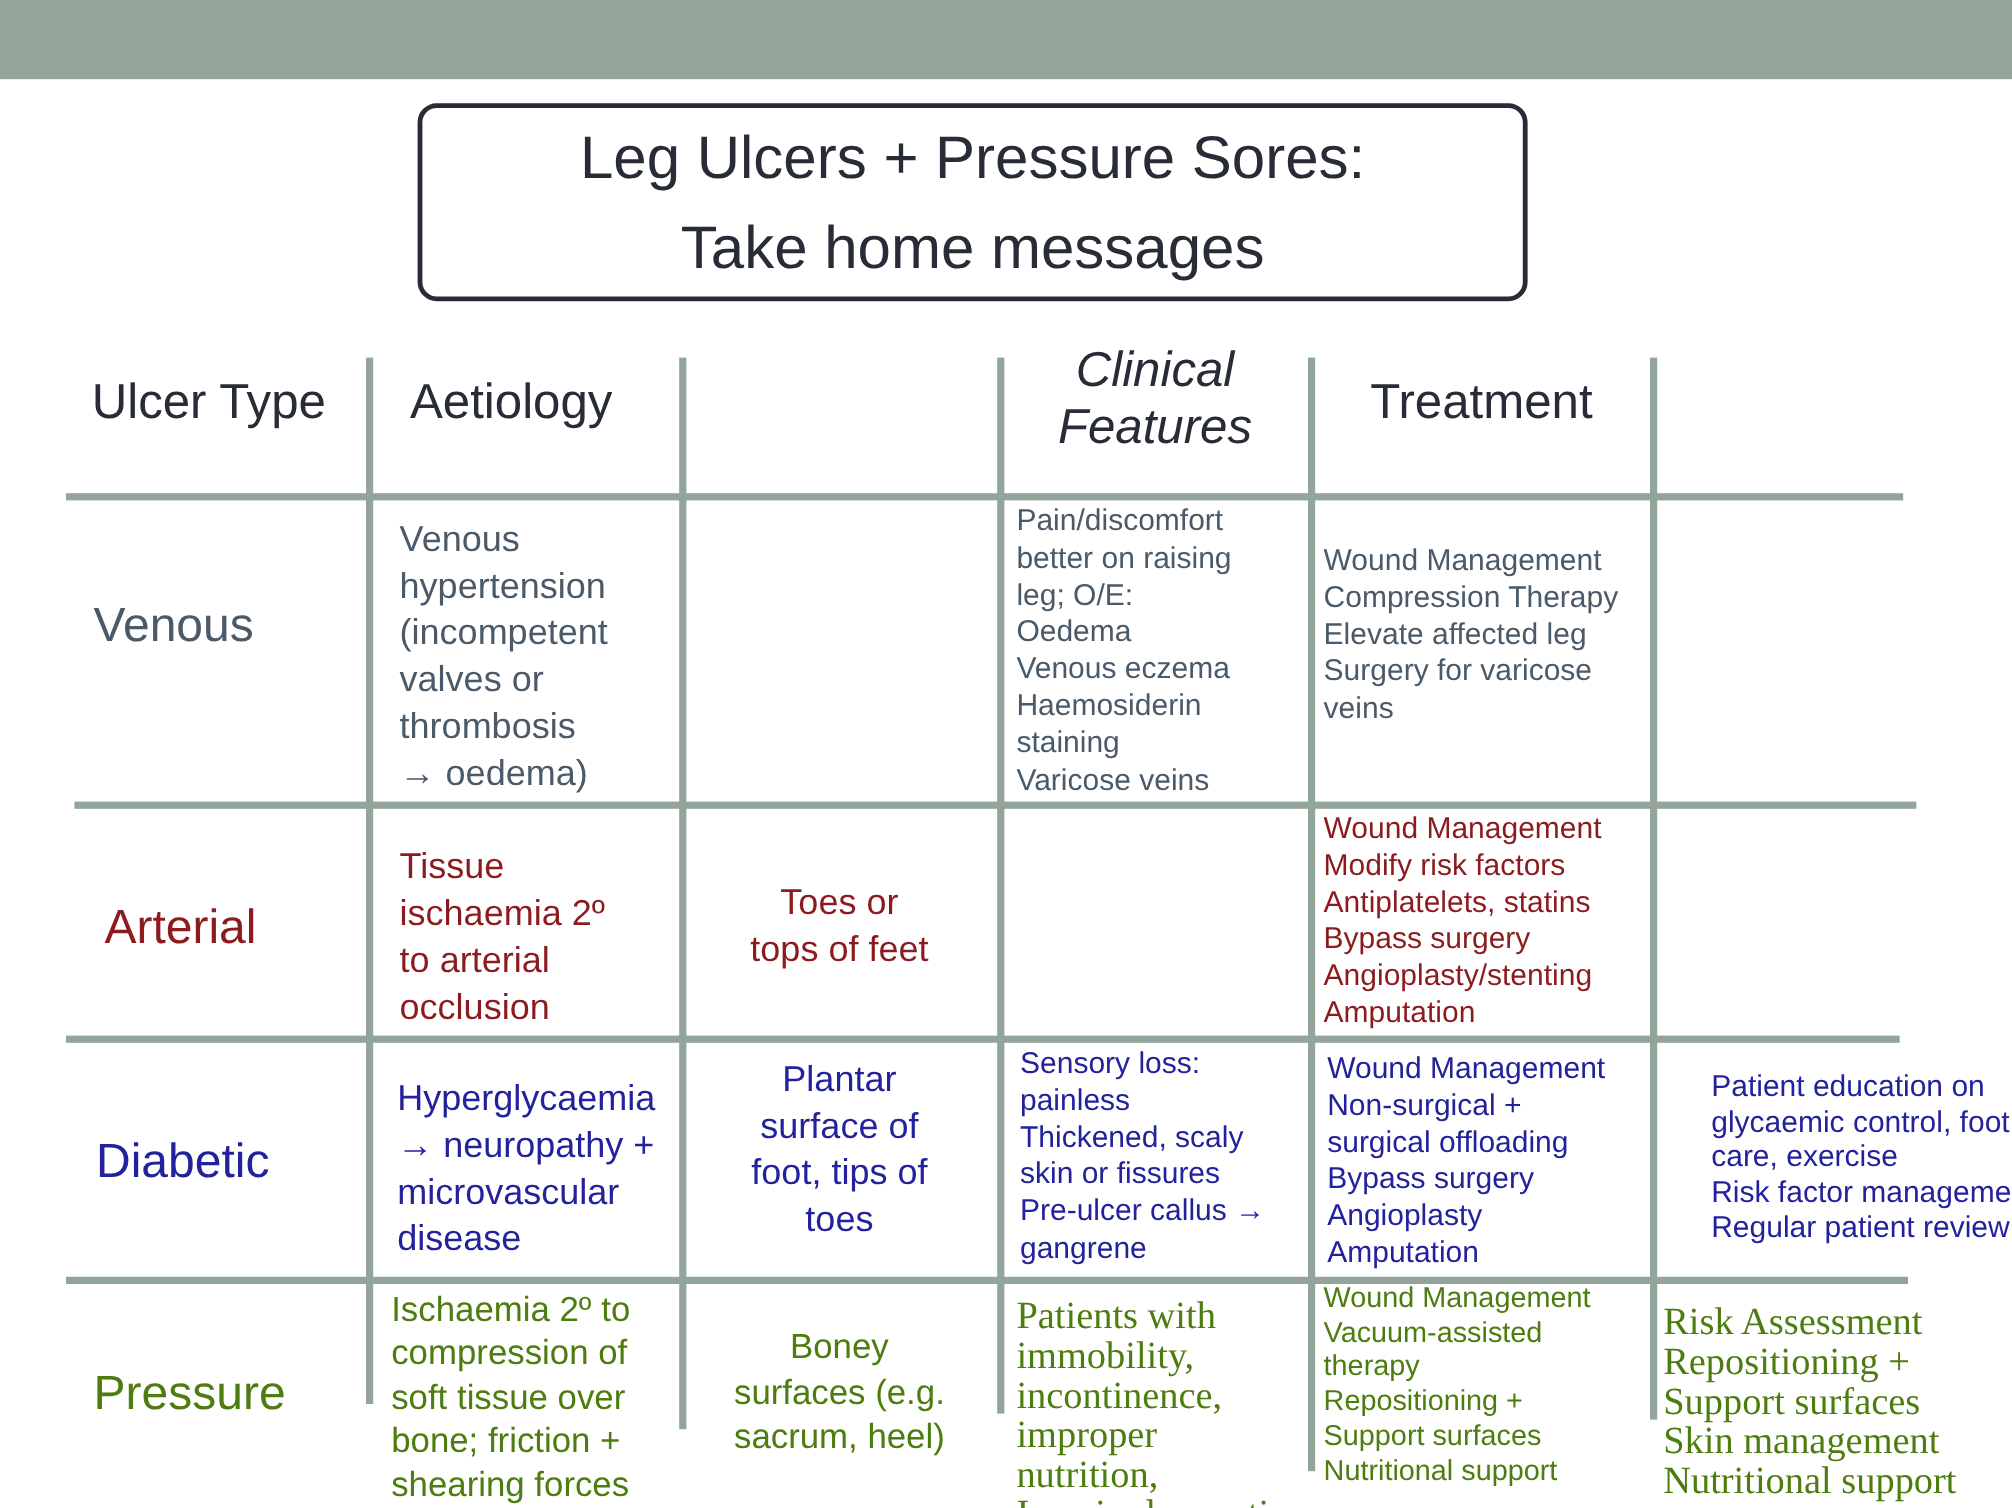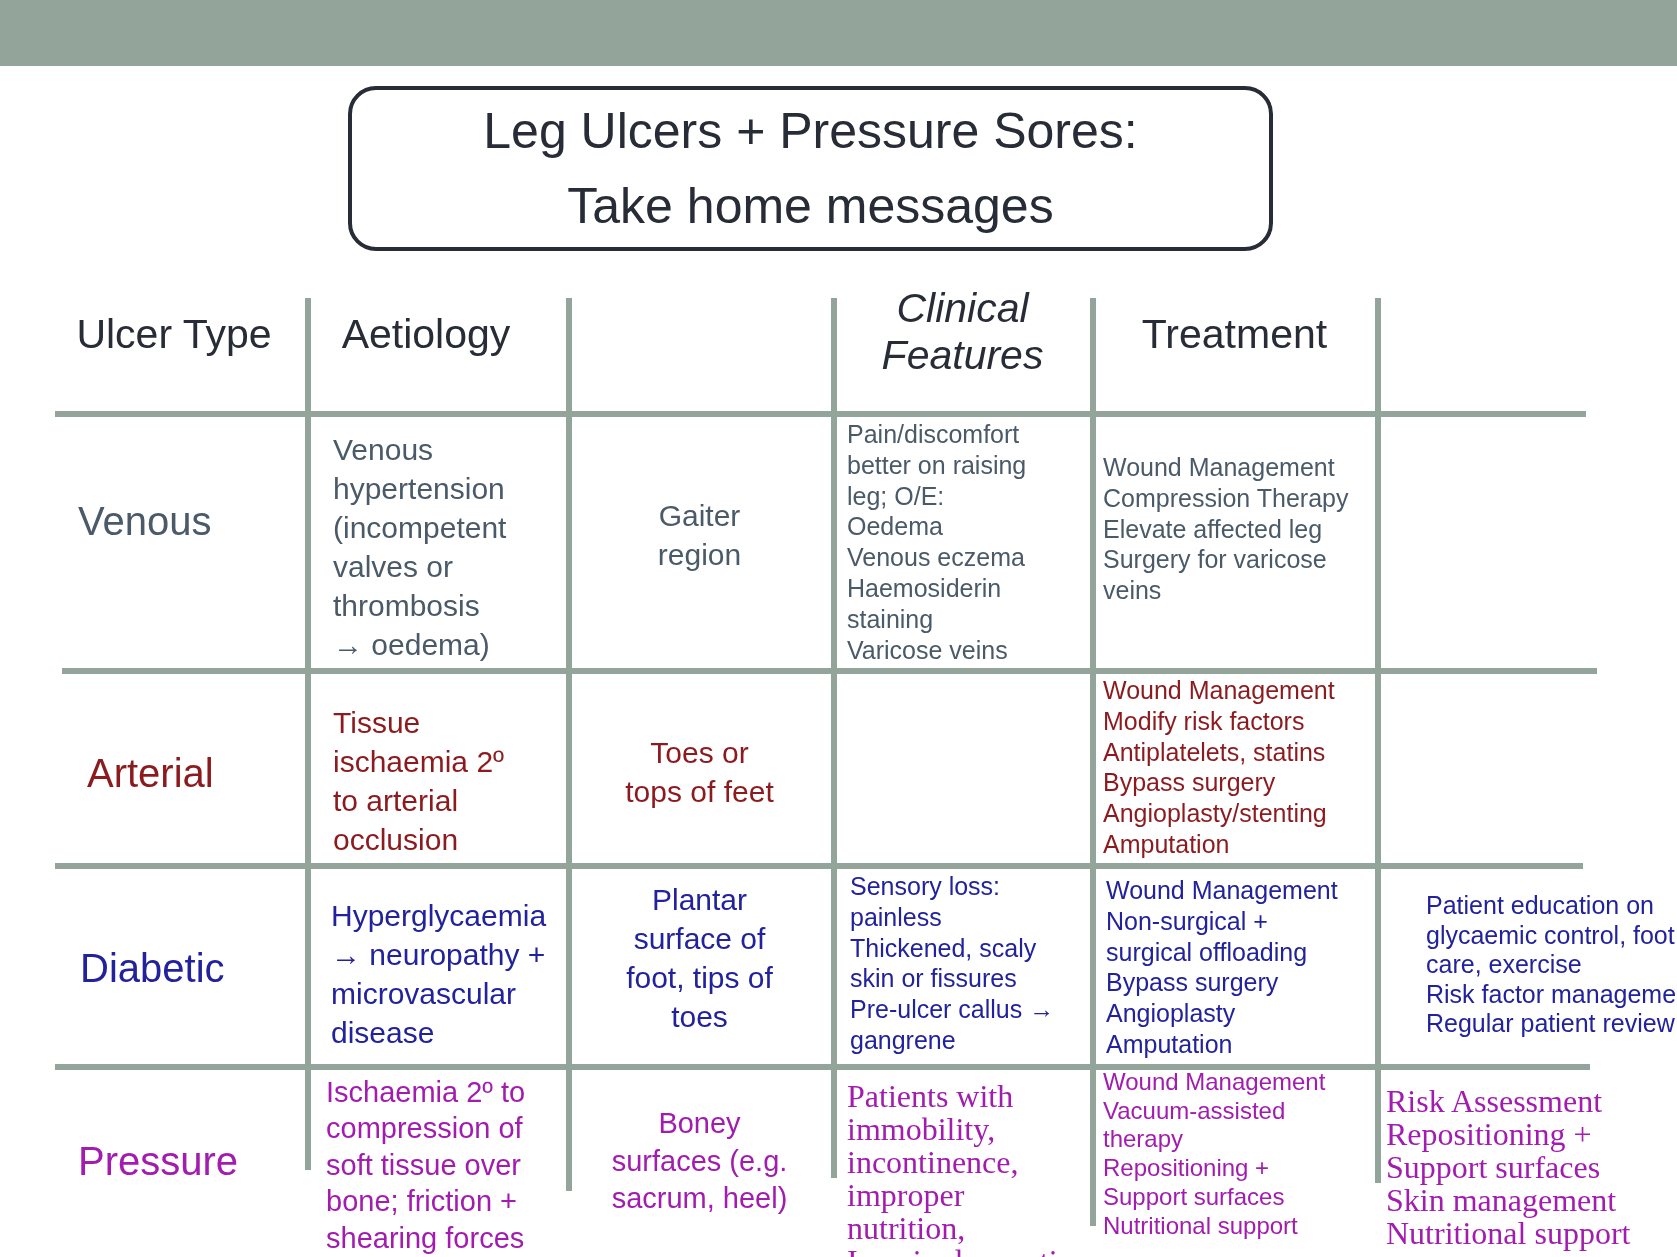--- a/index.html
+++ b/index.html
@@ -3,39 +3,39 @@
 <meta charset="utf-8">
 <style>
   html,body{margin:0;padding:0;background:#ffffff;}
   .slide{
     position:relative;width:1677px;height:1257px;overflow:hidden;background:#ffffff;
     font-family:"Liberation Sans", sans-serif;
   }
   .topbar{position:absolute;left:0;top:0;width:1677px;height:66px;background:#93A49A;}
   .titlebox{
     position:absolute;left:348px;top:86px;width:897px;height:149px;
-    border:4px solid #272C36;border-radius:28px;
+    border:4px solid #272C36;border-radius:16px;
     display:flex;flex-direction:column;justify-content:space-around;align-items:center;
     padding:4px 10px;
   }
   .title-line{font-size:50px;color:#272C36;line-height:62px;white-space:nowrap;}
 
   .hdr{position:absolute;color:#272C36;font-size:41px;text-align:center;line-height:47px;}
   .hdr-one{top:311px;height:47px;}
   .hdr-two{top:285px;font-style:italic;}
 
   .gridline{position:absolute;background:#93A49A;}
   .hline{height:6px;}
   .vline{width:6px;}
 
   .cell{position:absolute;white-space:pre-line;}
   .c-venous{color:#4A5A68;}
   .c-arterial{color:#8B1B1E;}
   .c-diabetic{color:#22229C;}
-  .c-pressure{color:#a21caf;}
+  .c-pressure{color:#4d7c0f;}
 
   .rowlabel{font-size:40px;line-height:46px;}
   .big{font-size:30px;line-height:39px;}
   .small{font-size:25px;line-height:30.8px;}
   .centered{text-align:center;}
   .p-big{font-size:29px;line-height:36.4px;}
   .p-loc{font-size:29px;line-height:37.5px;}
   .p-med{font-size:32px;line-height:33px;font-family:Liberation Serif, serif;}
   .p-small{font-size:24px;line-height:28.7px;}
   .d-prev{font-size:25px;line-height:29.6px;}
@@ -68,22 +68,20 @@
   <div class="gridline vline" style="left:1090px;top:298px;height:928px;"></div>
   <div class="gridline vline" style="left:1375px;top:298px;height:885px;"></div>
 
   <div class="cell rowlabel c-venous" style="left:78px;top:498px;">Venous</div>
   <div class="cell big c-venous" style="left:333px;top:430px;width:230px;">Venous
 hypertension
 (incompetent
 valves or
 thrombosis
 → oedema)</div>
-  <div class="cell big centered c-venous" style="left:568px;top:496px;width:263px;">Gaiter
-region</div>
   <div class="cell small c-venous" style="left:847px;top:419px;width:242px;">Pain/discomfort
 better on raising
 leg; O/E:
 Oedema
 Venous eczema
 Haemosiderin
 staining
 Varicose veins</div>
   <div class="cell small c-venous" style="left:1103px;top:452px;width:272px;">Wound Management
 Compression Therapy

